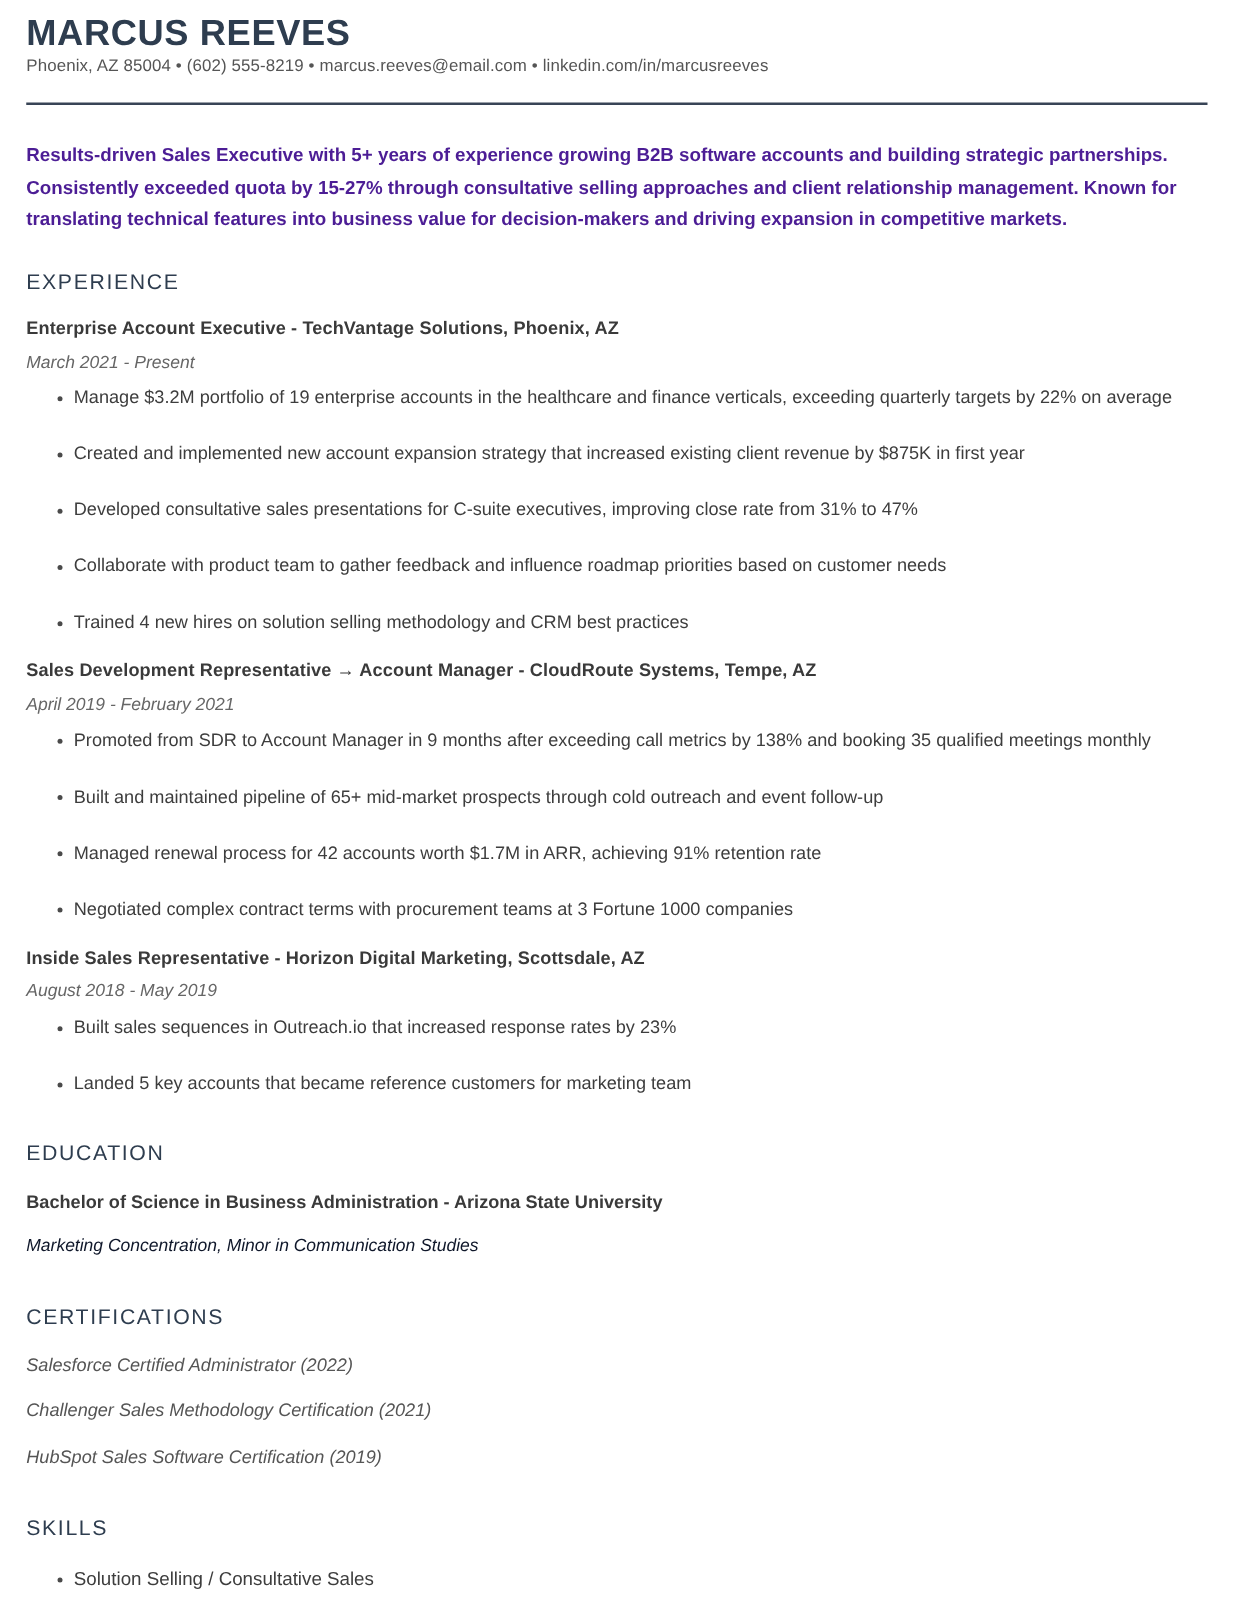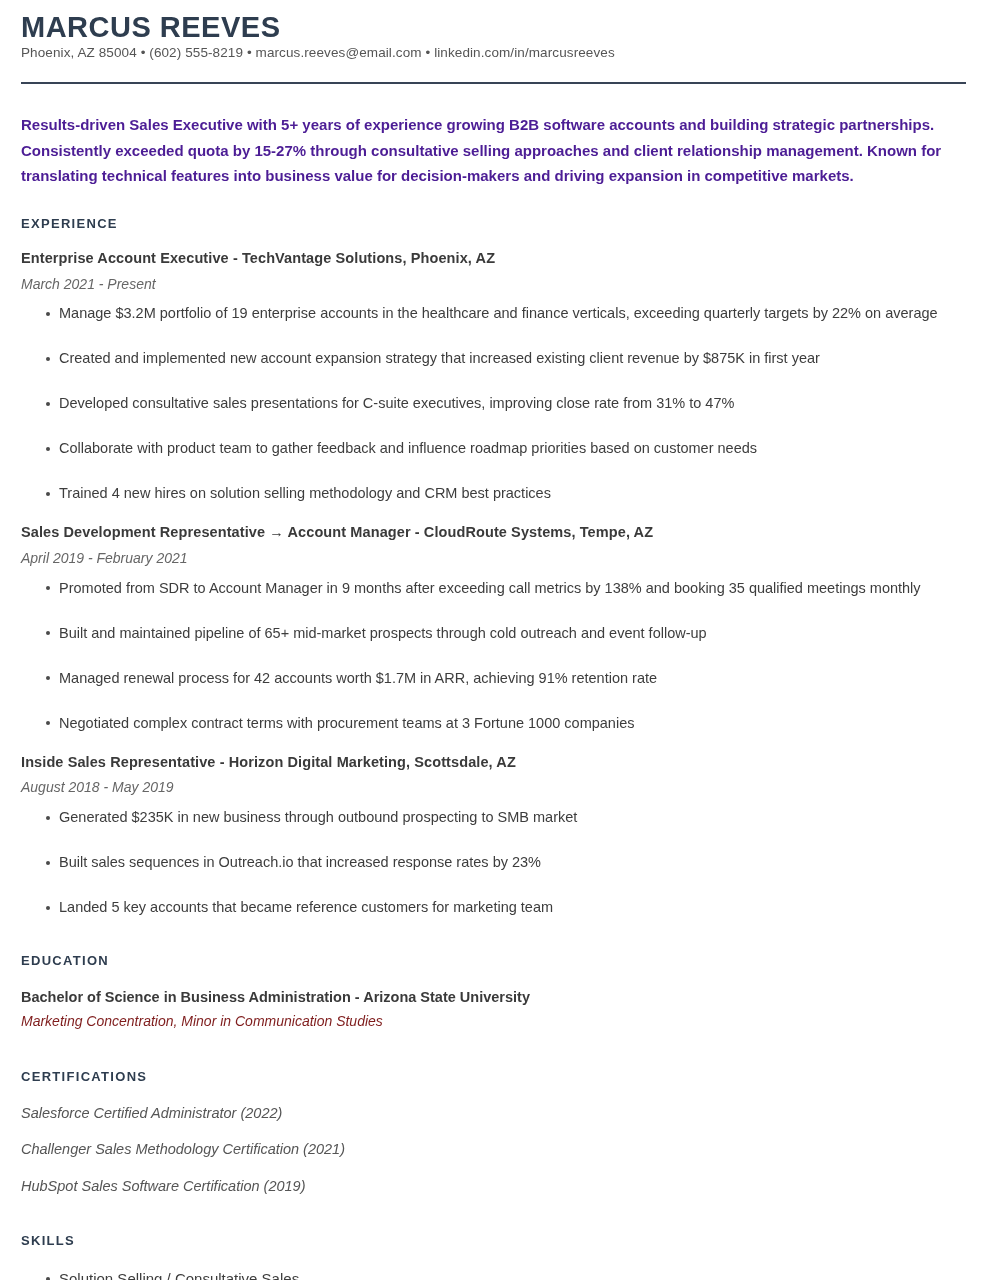--- a/index.html
+++ b/index.html
@@ -51,22 +51,22 @@
     font-size: 15px;
     line-height: 25.5px;
     color: #4c1d95;
     margin-top: 28px;
     width: 930px;
     font-weight: bold;
   }
 
   
   .section-title {
-    font-size: 13px;
-    font-weight: bold;
+    font-size: 17px;
+    font-weight: normal;
     letter-spacing: 1.3px;
     color: #2e3d4f;
     margin-top: 27px;
     margin-bottom: 0;
   }
   .section-title.edu    { margin-top: 34px; }
   .section-title.certs  { margin-top: 38px; }
   .section-title.skills { margin-top: 37px; }
 
   
@@ -119,22 +119,22 @@
   .edu-degree {
     font-size: 14.5px;
     font-weight: bold;
     color: #3a3a3a;
     margin-top: 20px;
     line-height: 1.35;
   }
   .edu-detail {
     font-size: 14px;
     font-style: italic;
-    color: #7f1d1d;
-    margin-top: 4px;
+    color: #0f172a;
+    margin-top: 14px;
     line-height: 1.35;
   }
   .edu-grad {
     font-size: 14px;
     font-style: italic;
     color: #666666;
     margin-top: 15px;
     line-height: 1.35;
   }
 
@@ -215,21 +215,20 @@
         <li>Negotiated complex contract terms with procurement teams at 3 Fortune 1000 companies</li>
       </ul>
     </div>
   </div>
 
   <div class="job">
     <div class="job-title">Inside Sales Representative - Horizon Digital Marketing, Scottsdale, AZ</div>
     <div class="job-dates">August 2018 - May 2019</div>
     <div class="job-block">
       <ul class="bullets">
-        <li>Generated $235K in new business through outbound prospecting to SMB market</li>
         <li>Built sales sequences in Outreach.io that increased response rates by 23%</li>
         <li>Landed 5 key accounts that became reference customers for marketing team</li>
       </ul>
     </div>
   </div>
 
   <h2 class="section-title edu">EDUCATION</h2>
   <div>
     <div class="edu-degree">Bachelor of Science in Business Administration - Arizona State University</div>
     <div class="edu-detail">Marketing Concentration, Minor in Communication Studies</div>

